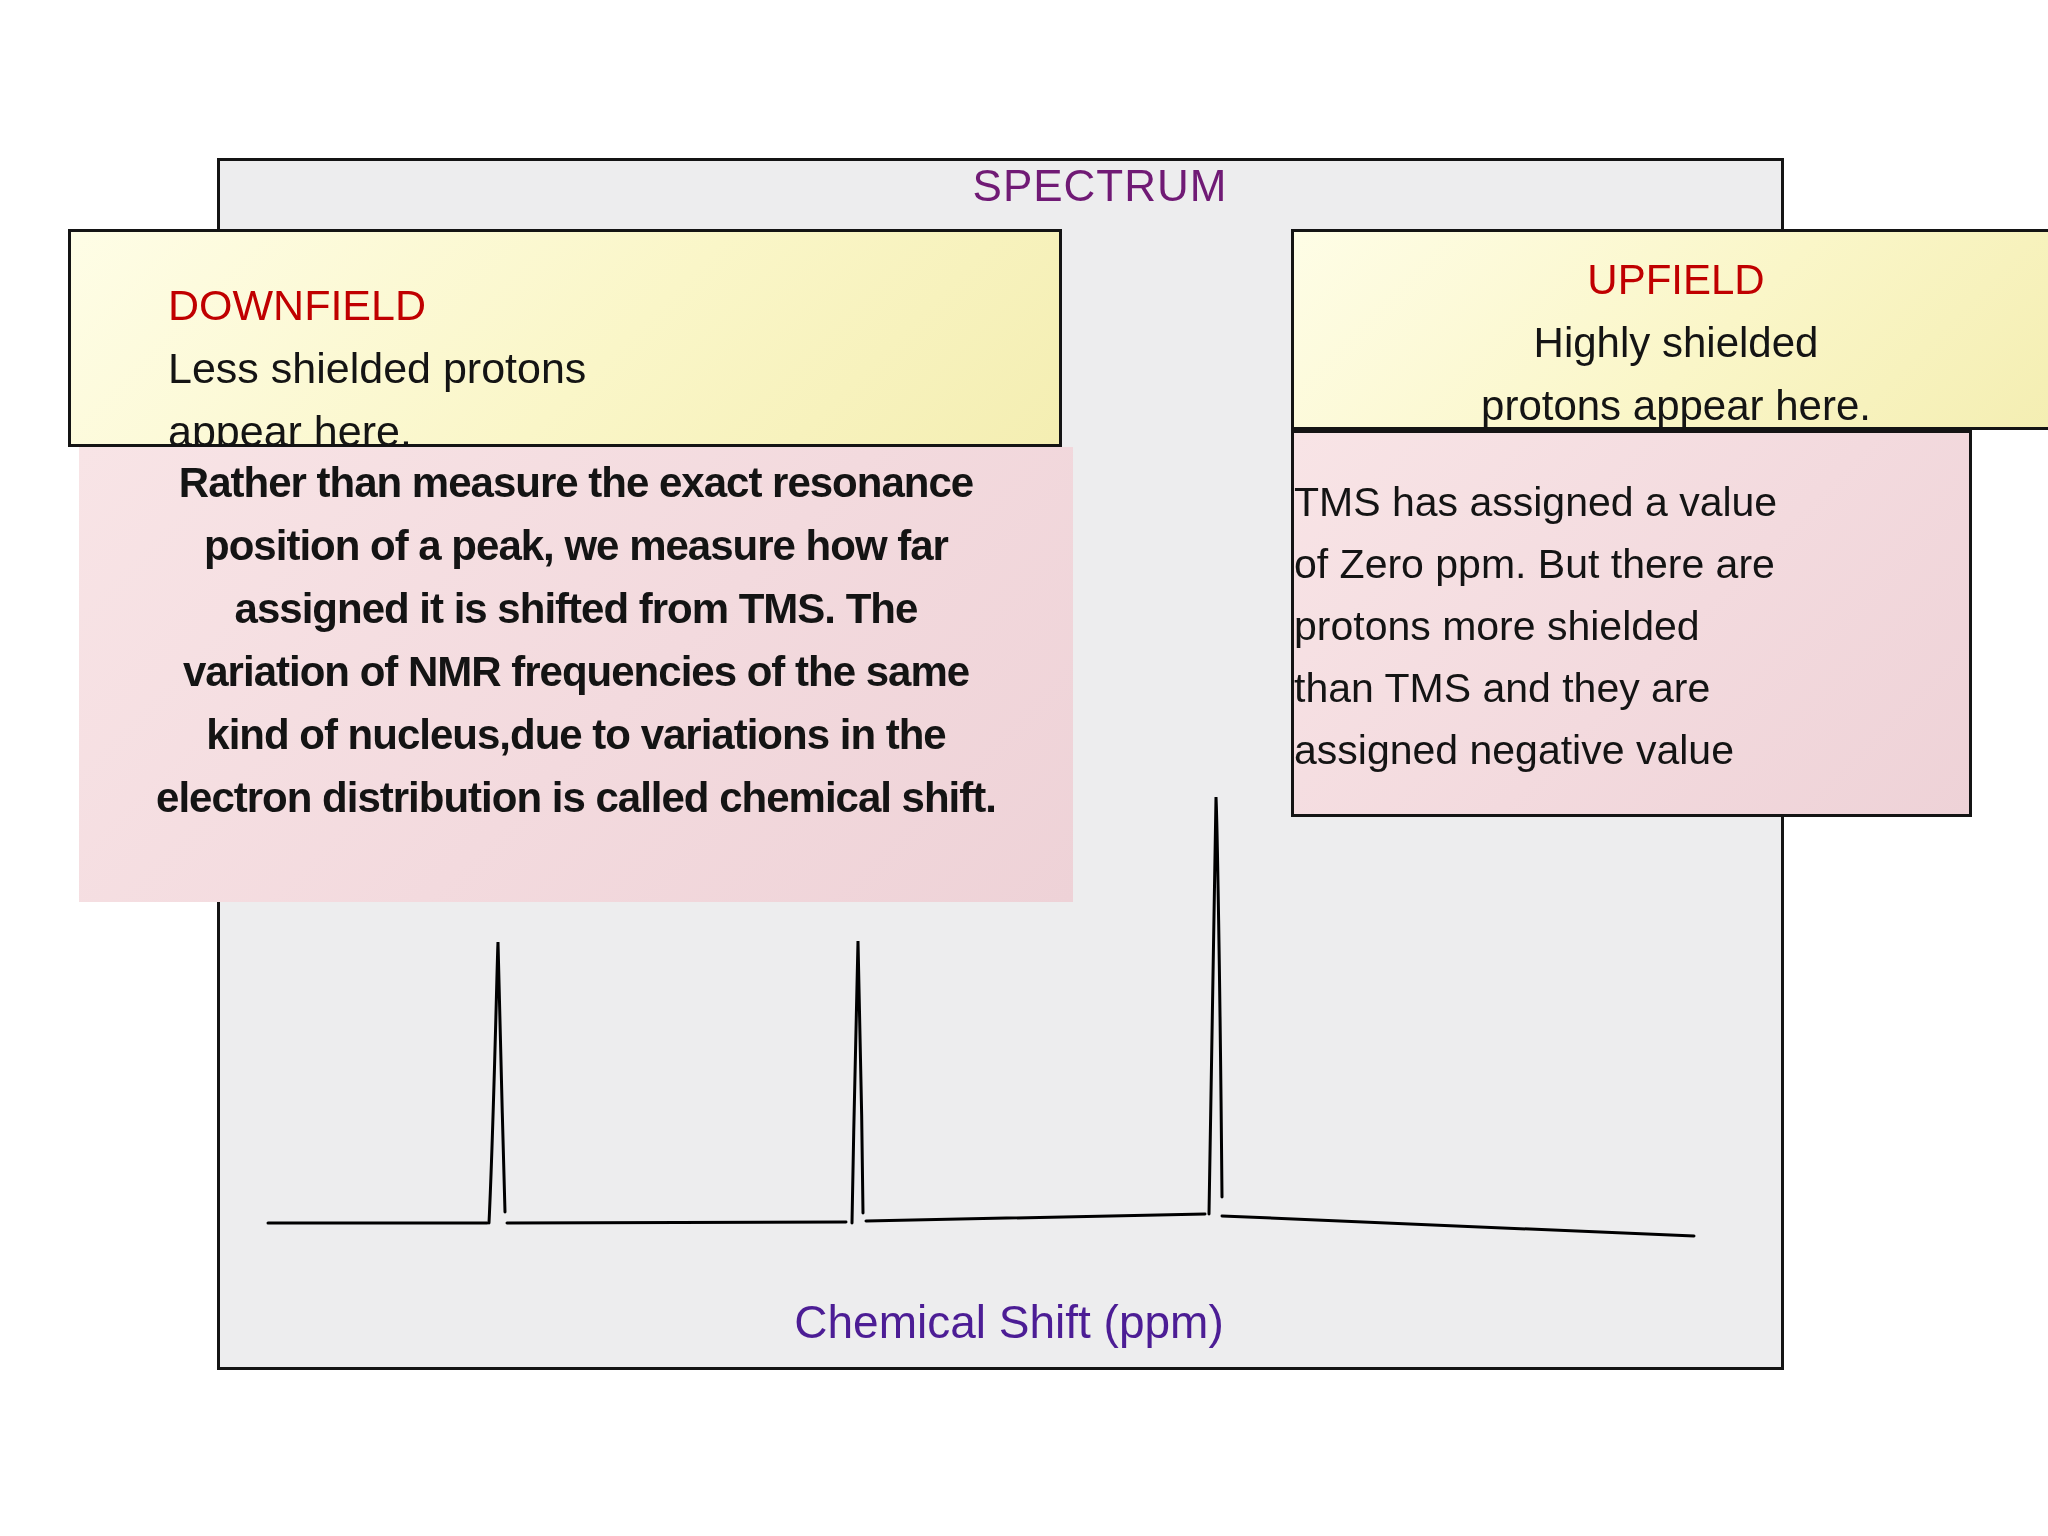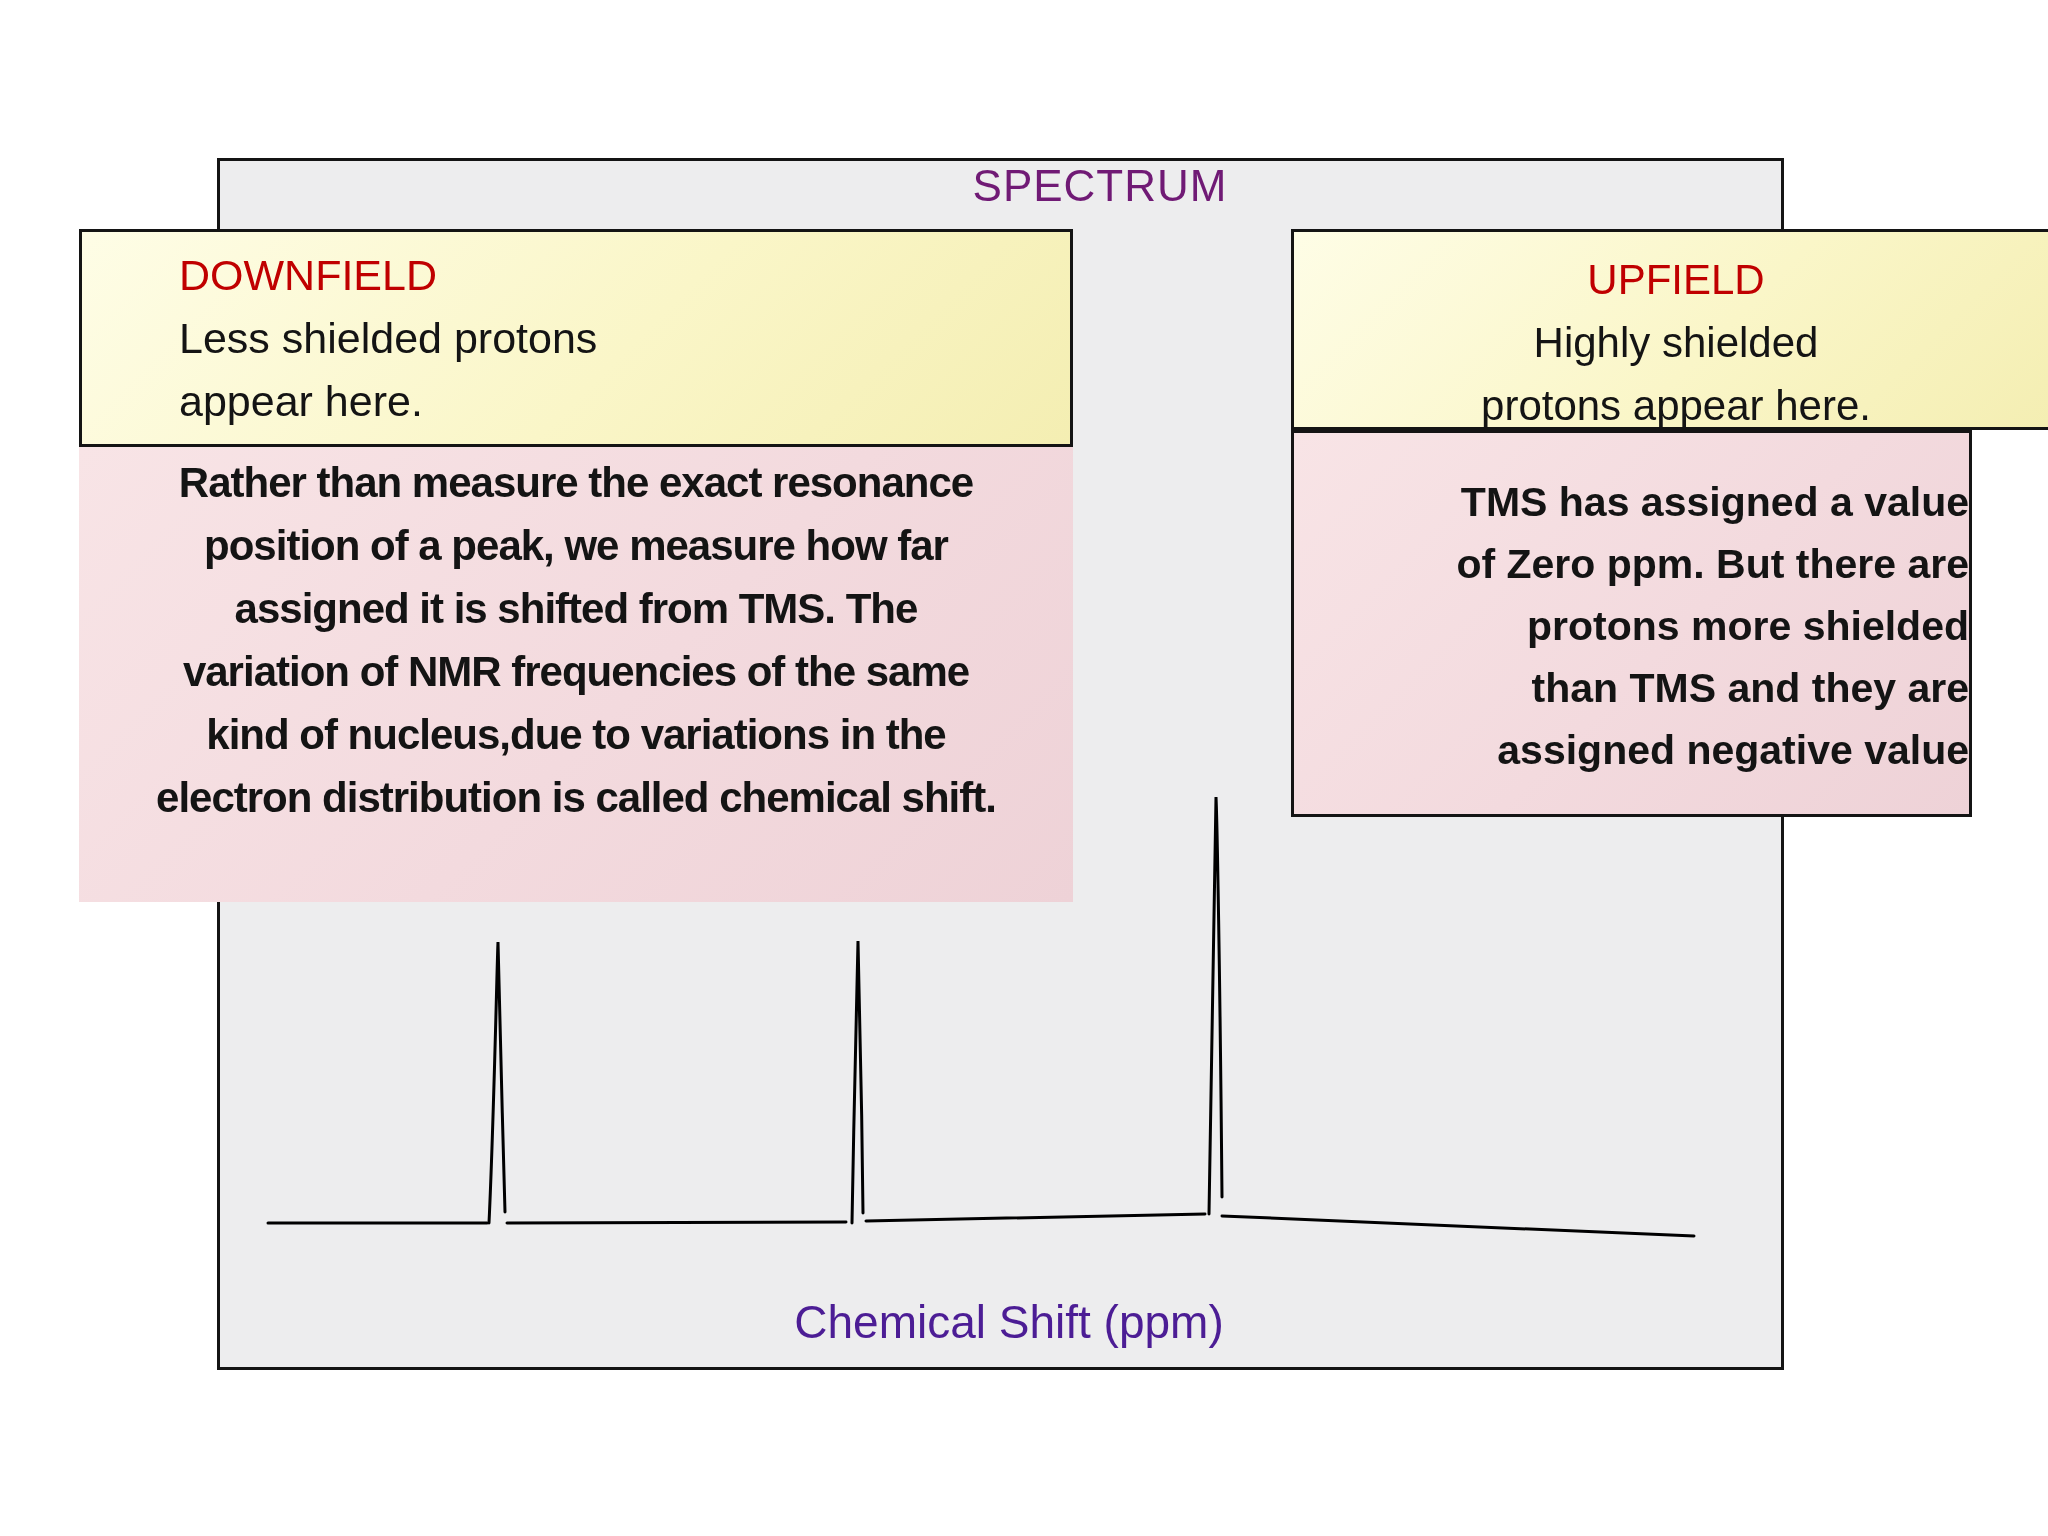--- a/index.html
+++ b/index.html
@@ -44,23 +44,23 @@
   }
   .box { position: absolute; box-sizing: border-box; }
   .yellow {
     background: linear-gradient(135deg, #fefde6 0%, #faf6c8 55%, #f4eeb2 100%);
     border: 3px solid #141414;
   }
   .pink {
     background: linear-gradient(135deg, #f8e4e6 0%, #f3dade 55%, #eed2d7 100%);
   }
   .downfield-box {
-    left: 79px; top: 229px;
+    left: 68px; top: 229px;
     width: 994px; height: 218px;
-    padding: 12px 0 0 97px;
+    padding: 42px 0 0 97px;
     font-size: 43px; line-height: 63px;
     text-align: left;
   }
   .upfield-box {
     left: 1291px; top: 229px;
     width: 770px; height: 201px;
     padding-top: 16px;
     font-size: 42px; line-height: 63px;
     text-align: center;
   }
@@ -73,22 +73,21 @@
     font-weight: bold;
     letter-spacing: -1px;
     text-align: center;
   }
   .note-right {
     left: 1291px; top: 430px;
     width: 681px; height: 387px;
     border: 3px solid #141414;
     padding-top: 38px;
     font-size: 41px; line-height: 62px;
-    text-align: right;
-    font-weight: bold;
+    text-align: left;
   }
 </style>
 </head>
 <body>
 
 <div class="canvas">
 
   <div class="panel"></div>
 
   <svg class="curve" viewBox="0 0 2048 1536" xmlns="http://www.w3.org/2000/svg">

